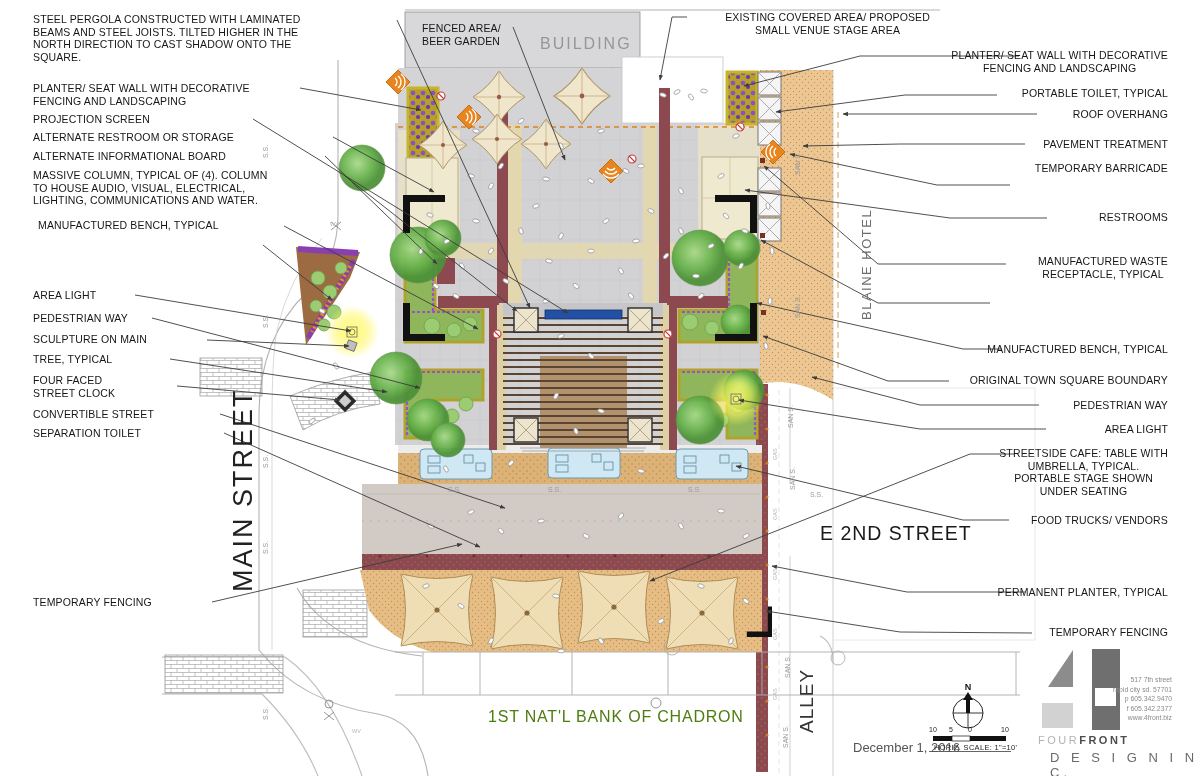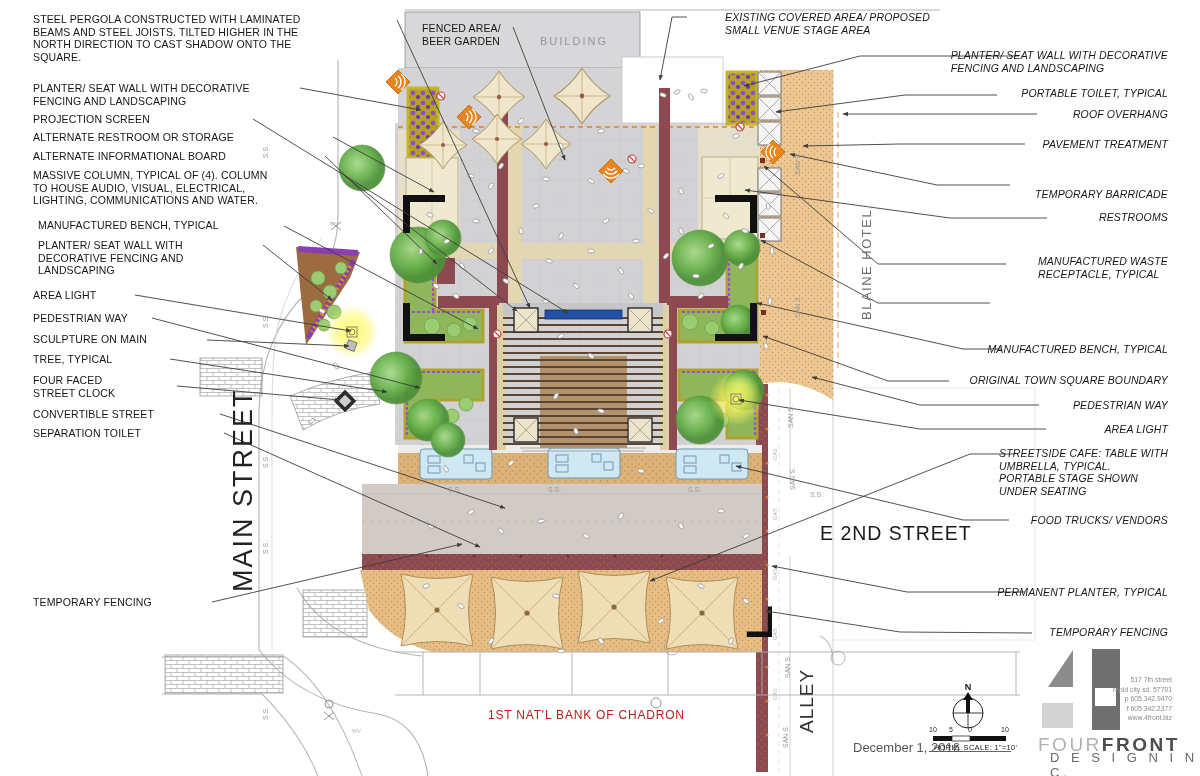--- a/index.html
+++ b/index.html
@@ -1,32 +1,32 @@
 <!DOCTYPE html>
 <html><head>
 <meta charset="utf-8">
 <style>
   html,body{margin:0;padding:0;background:#fff;}
   #canvas{position:relative;width:1200px;height:776px;background:#fff;overflow:hidden;
           font-family:"Liberation Sans","DejaVu Sans",sans-serif;color:#111;}
   svg{position:absolute;left:0;top:0;}
   .co{position:absolute;font-size:10.5px;line-height:12.6px;letter-spacing:.15px;
       white-space:pre-line;color:#161616;}
-  .co.r{text-align:left;font-style:italic;}
-  .lbl-building{position:absolute;font-size:11px;letter-spacing:2px;color:#96969a;}
+  .co.r{text-align:center;}
+  .lbl-building{position:absolute;font-size:16px;letter-spacing:2px;color:#96969a;}
   .e2nd{position:absolute;font-size:19.5px;letter-spacing:1px;color:#1a1a1a;}
-  .bank{position:absolute;font-size:12px;letter-spacing:.8px;color:#b91c1c;}
+  .bank{position:absolute;font-size:16px;letter-spacing:.8px;color:#4d7c0f;}
   .vtext{position:absolute;transform:rotate(-90deg);transform-origin:left top;white-space:nowrap;}
   .mainst{font-size:27px;letter-spacing:2px;color:#222;}
   .blaine{font-size:13px;letter-spacing:1.5px;color:#6e6e72;}
   .alley{font-size:19px;letter-spacing:1px;color:#333;}
   .tiny{position:absolute;font-size:13px;color:#555;}
   .tb-scale{position:absolute;font-size:7.5px;color:#222;letter-spacing:.3px;}
   .addr{position:absolute;font-size:6.8px;line-height:9.6px;color:#8a8a8a;text-align:right;white-space:pre-line;}
-  .logofour{position:absolute;font-size:19px;letter-spacing:2.5px;}
+  .logofour{position:absolute;font-size:11px;letter-spacing:2.5px;}
   .logofour .lt{color:#b3b3b3;} .logofour .dk{color:#4d4d4d;font-weight:bold;}
   .logodesign{position:absolute;font-size:13px;letter-spacing:4px;color:#6a6a6a;padding-left:10px;}
   .scale-num{position:absolute;font-size:7px;color:#222;}
 </style>
 </head>
 <body>
 
 <div id="canvas">
 
 <svg width="1200" height="776" viewBox="0 0 1200 776">
@@ -575,23 +575,20 @@
 SQUARE.</div>
 <div class="co" style="left:33px;top:82px">PLANTER/ SEAT WALL WITH DECORATIVE
 FENCING AND LANDSCAPING</div>
 <div class="co" style="left:33px;top:113px">PROJECTION SCREEN</div>
 <div class="co" style="left:33px;top:131px">ALTERNATE RESTROOM OR STORAGE</div>
 <div class="co" style="left:33px;top:150px">ALTERNATE INFORMATIONAL BOARD</div>
 <div class="co" style="left:33px;top:169px">MASSIVE COLUMN, TYPICAL OF (4). COLUMN
 TO HOUSE AUDIO, VISUAL, ELECTRICAL,
 LIGHTING, COMMUNICATIONS AND WATER.</div>
 <div class="co" style="left:38px;top:219px">MANUFACTURED BENCH, TYPICAL</div>
-<div class="co" style="left:38px;top:239px">PLANTER/ SEAT WALL WITH
-DECORATIVE FENCING AND
-LANDSCAPING</div>
 <div class="co" style="left:33px;top:289px">AREA LIGHT</div>
 <div class="co" style="left:33px;top:312px">PEDESTRIAN WAY</div>
 <div class="co" style="left:33px;top:333px">SCULPTURE ON MAIN</div>
 <div class="co" style="left:33px;top:353px">TREE, TYPICAL</div>
 <div class="co" style="left:33px;top:374px">FOUR FACED
 STREET CLOCK</div>
 <div class="co" style="left:33px;top:408px">CONVERTIBLE STREET</div>
 <div class="co" style="left:33px;top:427px">SEPARATION TOILET</div>
 <div class="co" style="left:33px;top:596px">TEMPORARY FENCING</div>
 
@@ -599,21 +596,21 @@
 BEER GARDEN</div>
 <div class="co r" style="right:270px;top:11px">EXISTING COVERED AREA/ PROPOSED
 SMALL VENUE STAGE AREA</div>
 <div class="lbl-building" style="left:540px;top:35px">BUILDING</div>
 
 <div class="co r" style="right:32px;top:49px">PLANTER/ SEAT WALL WITH DECORATIVE
 FENCING AND LANDSCAPING</div>
 <div class="co r" style="right:32px;top:87px">PORTABLE TOILET, TYPICAL</div>
 <div class="co r" style="right:32px;top:108px">ROOF OVERHANG</div>
 <div class="co r" style="right:32px;top:138px">PAVEMENT TREATMENT</div>
-<div class="co r" style="right:32px;top:188px">TEMPORARY BARRICADE</div>
+<div class="co r" style="right:32px;top:162px">TEMPORARY BARRICADE</div>
 <div class="co r" style="right:32px;top:211px">RESTROOMS</div>
 <div class="co r" style="right:32px;top:255px">MANUFACTURED WASTE
 RECEPTACLE, TYPICAL</div>
 <div class="co r" style="right:32px;top:343px">MANUFACTURED BENCH, TYPICAL</div>
 <div class="co r" style="right:32px;top:374px">ORIGINAL TOWN SQUARE BOUNDARY</div>
 <div class="co r" style="right:32px;top:399px">PEDESTRIAN WAY</div>
 <div class="co r" style="right:32px;top:423px">AREA LIGHT</div>
 <div class="co r" style="right:32px;top:447px">STREETSIDE CAFE: TABLE WITH
 UMBRELLA, TYPICAL.
 PORTABLE STAGE SHOWN

